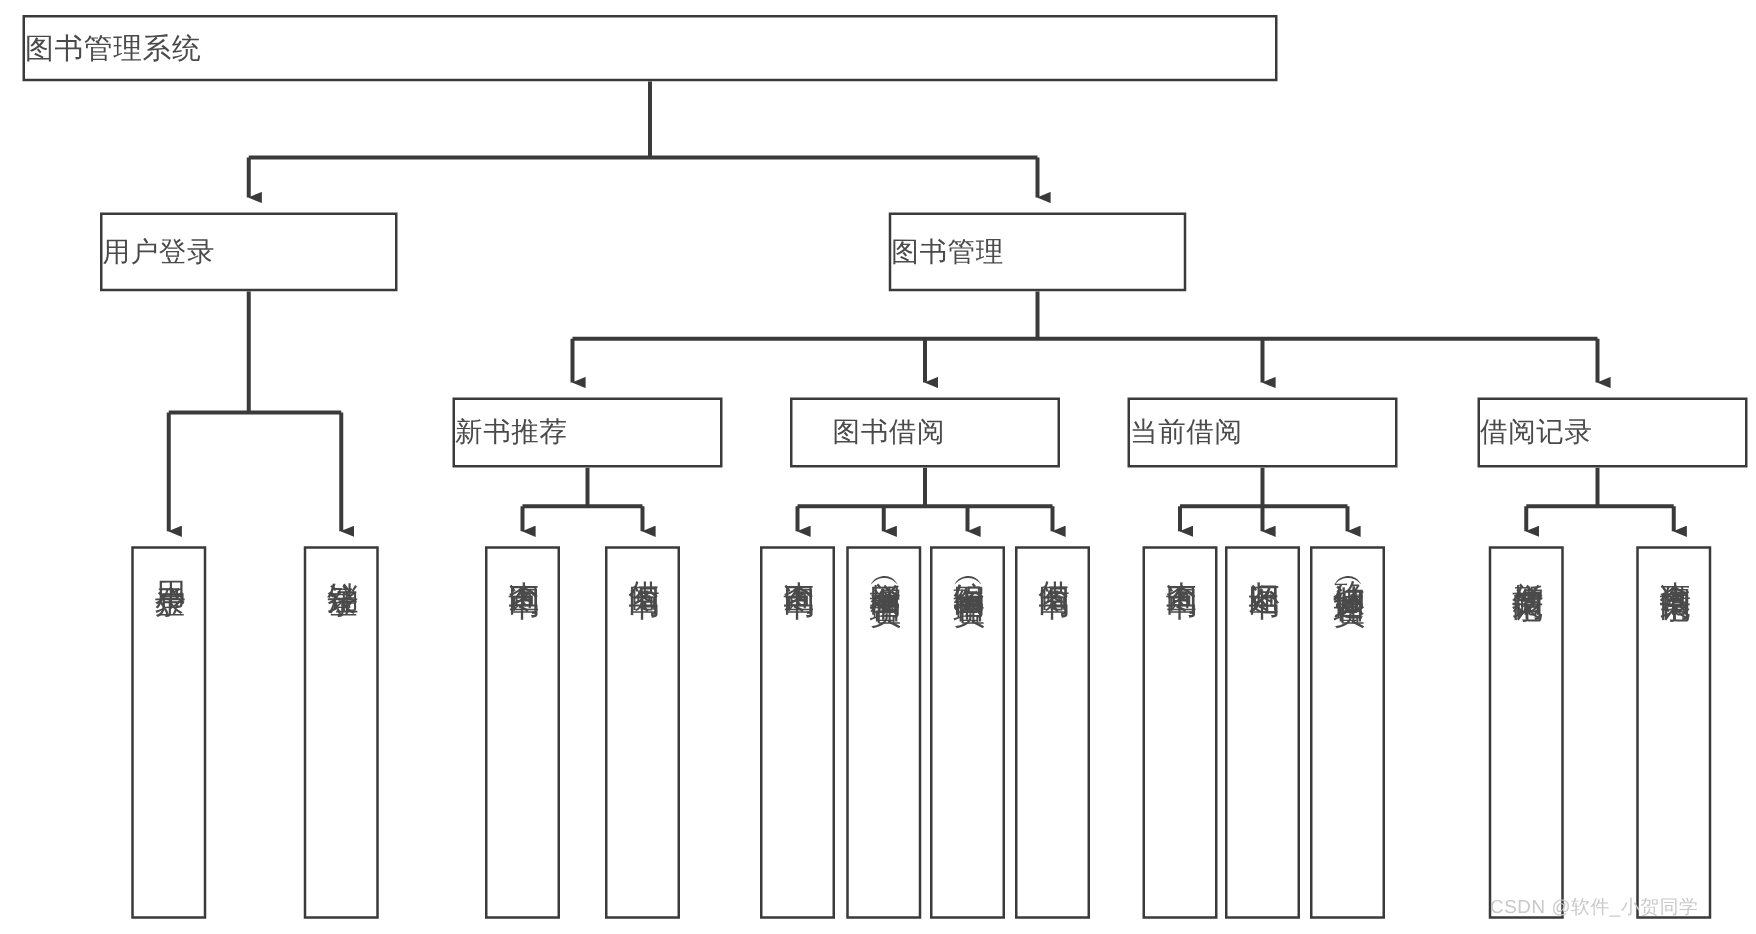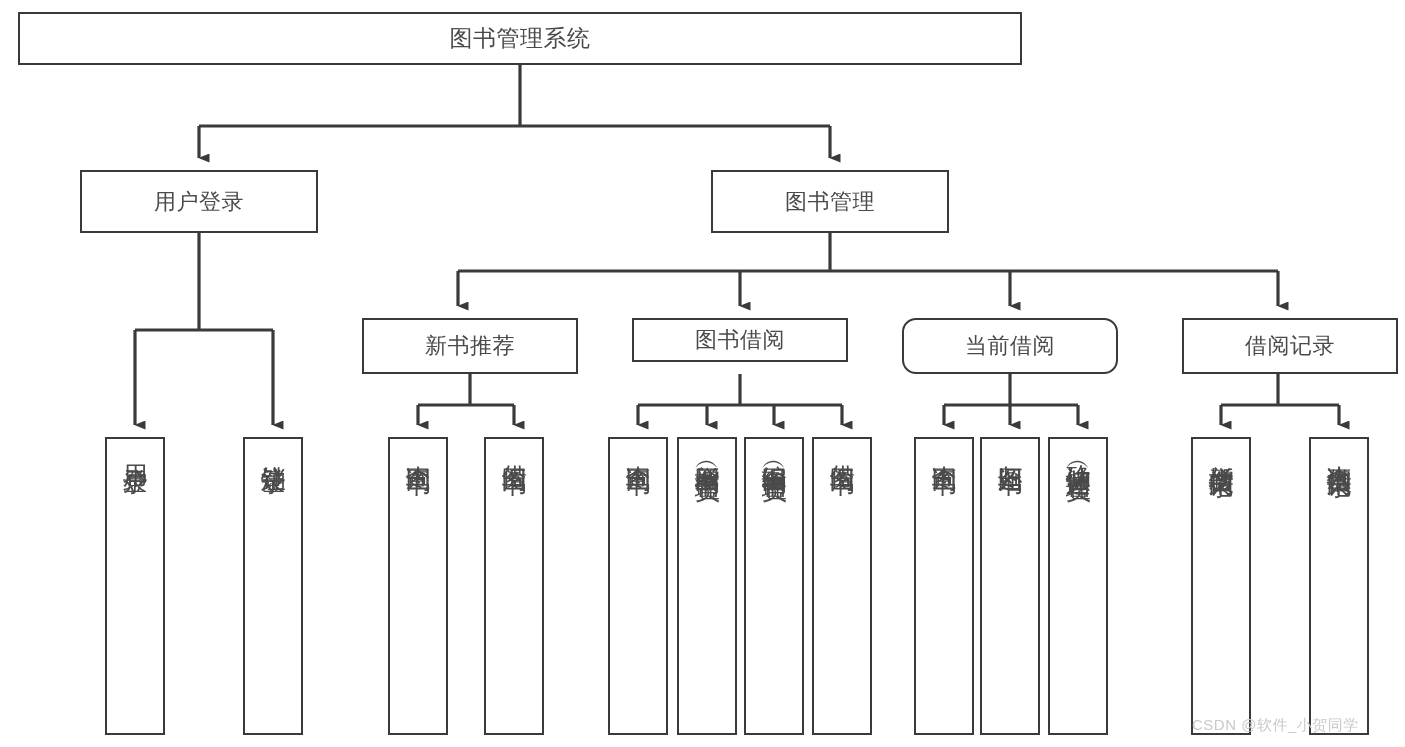--- a/index.html
+++ b/index.html
@@ -23,21 +23,20 @@
     height: 747px;
     pointer-events: none;
   }
   .node {
     position: absolute;
     box-sizing: border-box;
     border: 2px solid #3a3a3a;
     background: #ffffff;
     display: flex;
     align-items: center;
-    justify-content: center;
     color: #4a4a4a;
   }
   .node .label {
     color: #4a4a4a;
     line-height: 1.18;
     letter-spacing: 0.5px;
     white-space: pre;
   }
   .node.horiz .label {
     font-size: 22px;
@@ -129,24 +128,24 @@
   <div class="node horiz" style="left:80px; top:170px; width:238px; height:63px;">
     <span class="label">用户登录</span>
   </div>
   <div class="node horiz" style="left:362px; top:318px; width:216px; height:56px;">
     <span class="label">新书推荐</span>
   </div>
 
   <div class="node horiz" style="left:711px; top:170px; width:238px; height:63px;">
     <span class="label">图书管理</span>
   </div>
-  <div class="node horiz" style="left:632px; top:318px; width:216px; height:44px;">
+  <div class="node horiz" style="left:632px; top:318px; width:216px; height:56px;padding-left:32px;">
     <span class="label">图书借阅</span>
   </div>
-  <div class="node horiz" style="left:902px; top:318px; width:216px; height:56px;border-radius:14px;">
+  <div class="node horiz" style="left:902px; top:318px; width:216px; height:56px;">
     <span class="label">当前借阅</span>
   </div>
   <div class="node horiz" style="left:1170px; top:318px; width:216px; height:56px;margin-left:12px;">
     <span class="label">借阅记录</span>
   </div>
 
   <div class="node vert" style="left:105px; top:437px; width:60px; height:298px;">
     <span class="label">用户登录</span>
   </div>
   <div class="node vert" style="left:243px; top:437px; width:60px; height:298px;">

